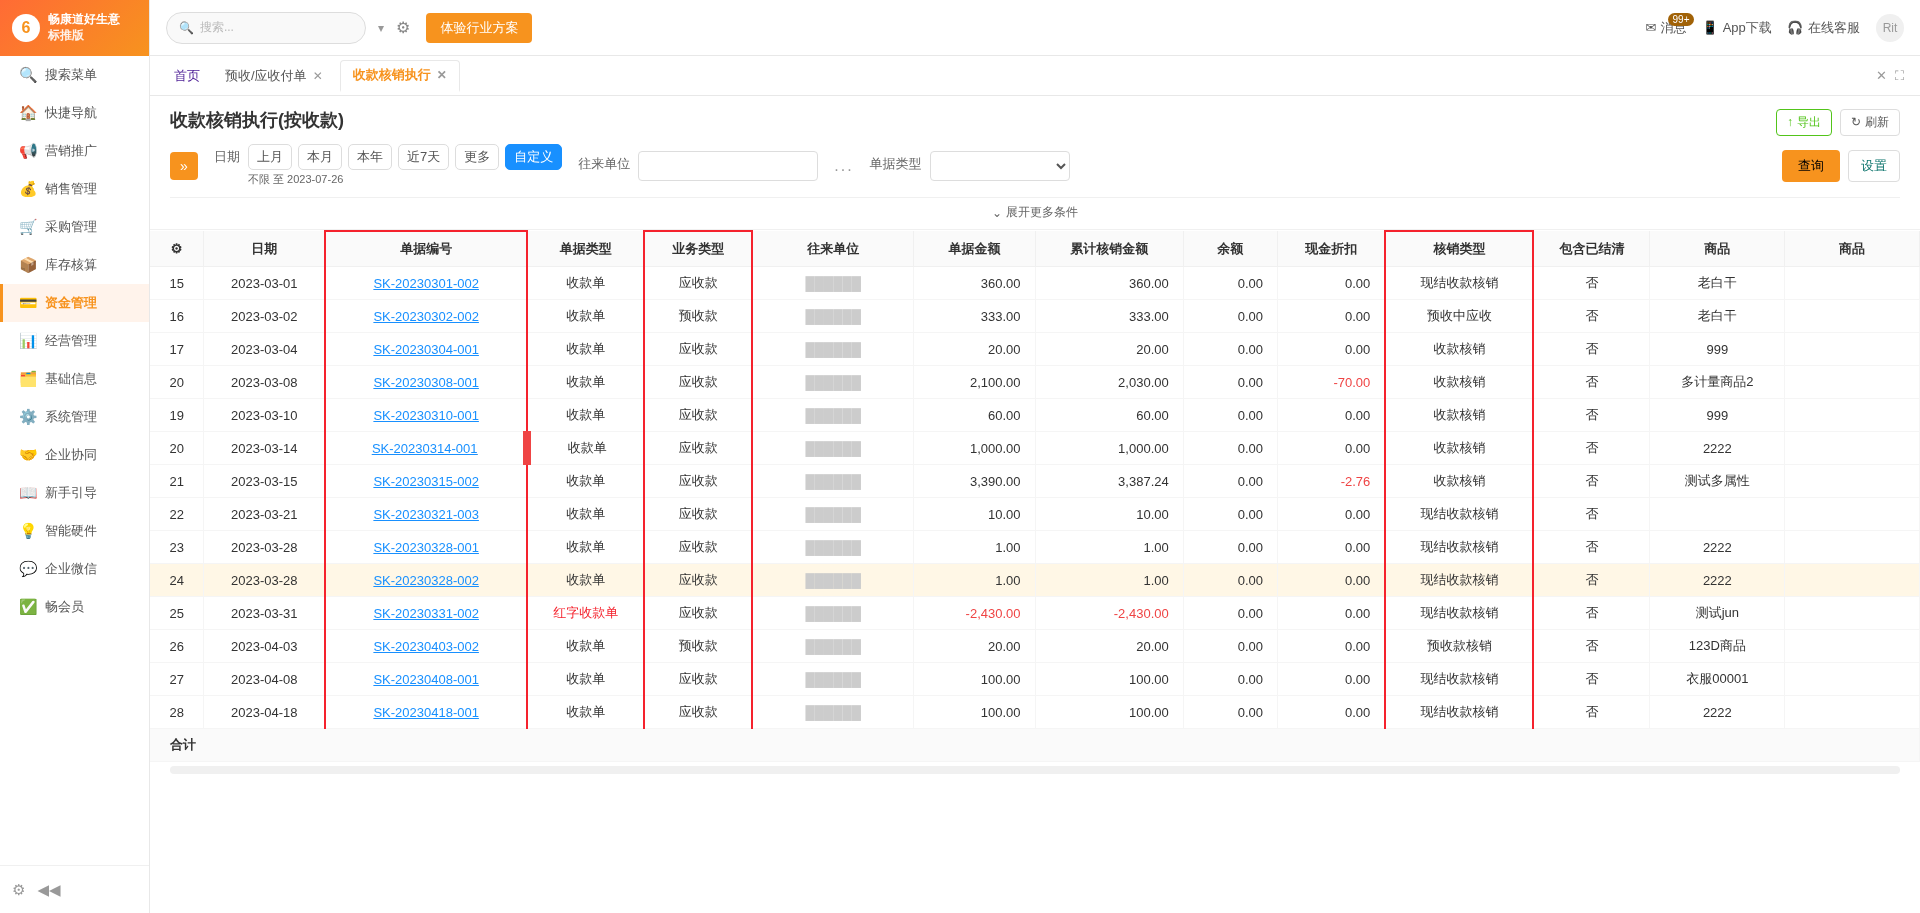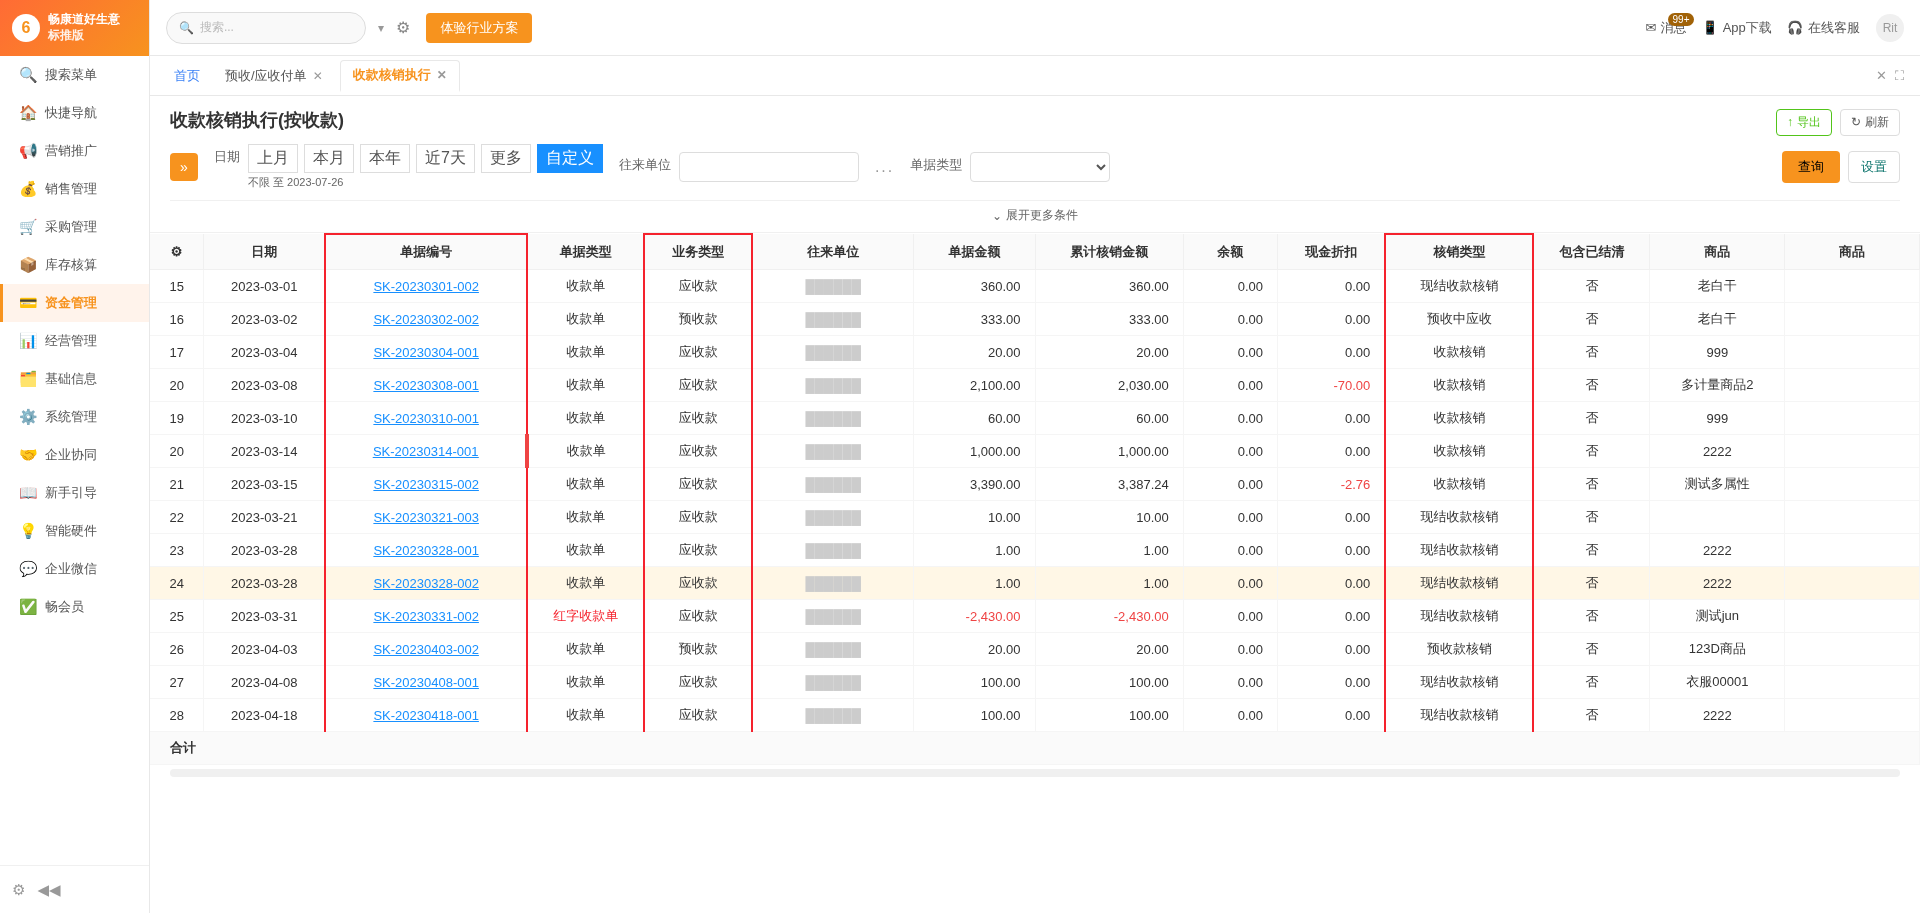--- a/index.html
+++ b/index.html
@@ -138,21 +138,21 @@
       border: 1px solid transparent;
       border-bottom: none;
     }
     .tab-item.active {
       background: #fff;
       border-color: #e8e8e8;
       color: #f7931e;
       font-weight: bold;
       border-bottom: 2px solid #fff;
     }
-    .tab-home { color: #3b82f6; font-size: 13px; cursor: pointer; padding: 0 8px; }
+    .tab-home { color: #4c1d95; font-size: 13px; cursor: pointer; padding: 0 8px; }
     .tabbar-spacer { flex: 1; }
     .tabbar-actions { display: flex; align-items: center; gap: 8px; color: #999; }
     .tab-close { font-size: 12px; color: #999; cursor: pointer; }
 
     
     .page-header {
       background: #fff;
       padding: 12px 20px 0;
       border-bottom: 1px solid #f0f0f0;
       flex-shrink: 0;
@@ -175,23 +175,23 @@
       font-size: 14px;
       flex-shrink: 0;
     }
     .filter-group { display: flex; align-items: flex-start; gap: 8px; }
     .filter-label { color: #666; font-size: 13px; white-space: nowrap; padding-top: 4px; }
     .filter-date-options { display: flex; flex-direction: column; gap: 2px; }
     .filter-date-row { display: flex; align-items: center; gap: 6px; }
     .filter-date-btn {
       padding: 3px 8px;
       border: 1px solid #ddd;
-      border-radius: 0;
-      background: #fff;
-      font-size: 16px;
+      border-radius: 5px;
+      background: #fff;
+      font-size: 13px;
       color: #555;
       cursor: pointer;
     }
     .filter-date-btn.custom {
       background: #1890ff;
       color: #fff;
       border-color: #1890ff;
     }
     .filter-date-sub { color: #666; font-size: 11px; }
     .filter-input {
@@ -587,21 +587,21 @@
     <td class="number">0.00</td>
     <td class="number ">0.00</td>
     <td style="border-left:2px solid #f5222d;border-right:2px solid #f5222d;">收款核销</td>
     <td>否</td>
     <td>999</td>
     <td></td>
   </tr>
           <tr>
     <td>20</td>
     <td>2023-03-14</td>
-    <td style="border-left:2px solid #f5222d;border-right:4px solid #ef4444;text-decoration:underline;"><span class="link-cell">SK-20230314-001</span></td>
+    <td style="border-left:2px solid #f5222d;border-right:8px solid #ef4444;text-decoration:underline;"><span class="link-cell">SK-20230314-001</span></td>
     <td style="">收款单</td>
     <td style="border-left:2px solid #f5222d;border-right:2px solid #f5222d;">应收款</td>
     <td style="color:#ccc;">██████</td>
     <td class="number ">1,000.00</td>
     <td class="number ">1,000.00</td>
     <td class="number">0.00</td>
     <td class="number ">0.00</td>
     <td style="border-left:2px solid #f5222d;border-right:2px solid #f5222d;">收款核销</td>
     <td>否</td>
     <td>2222</td>

